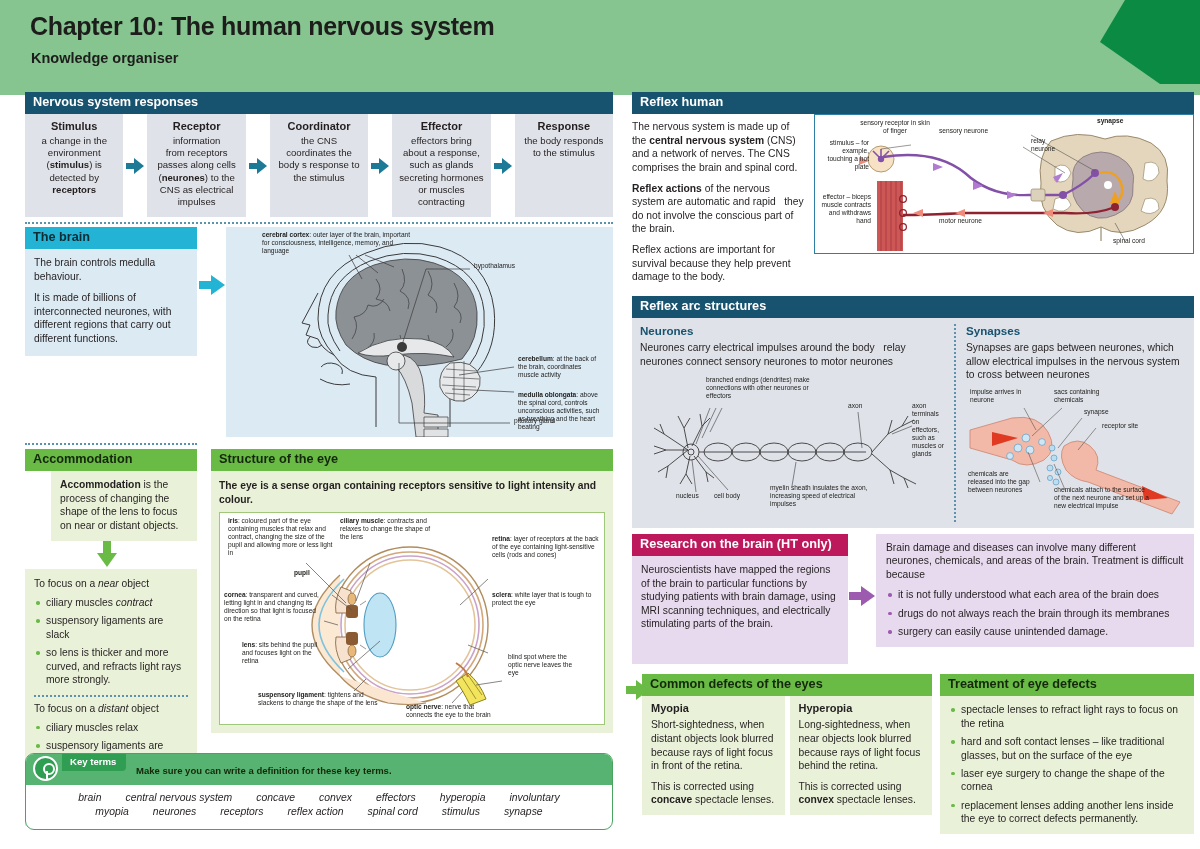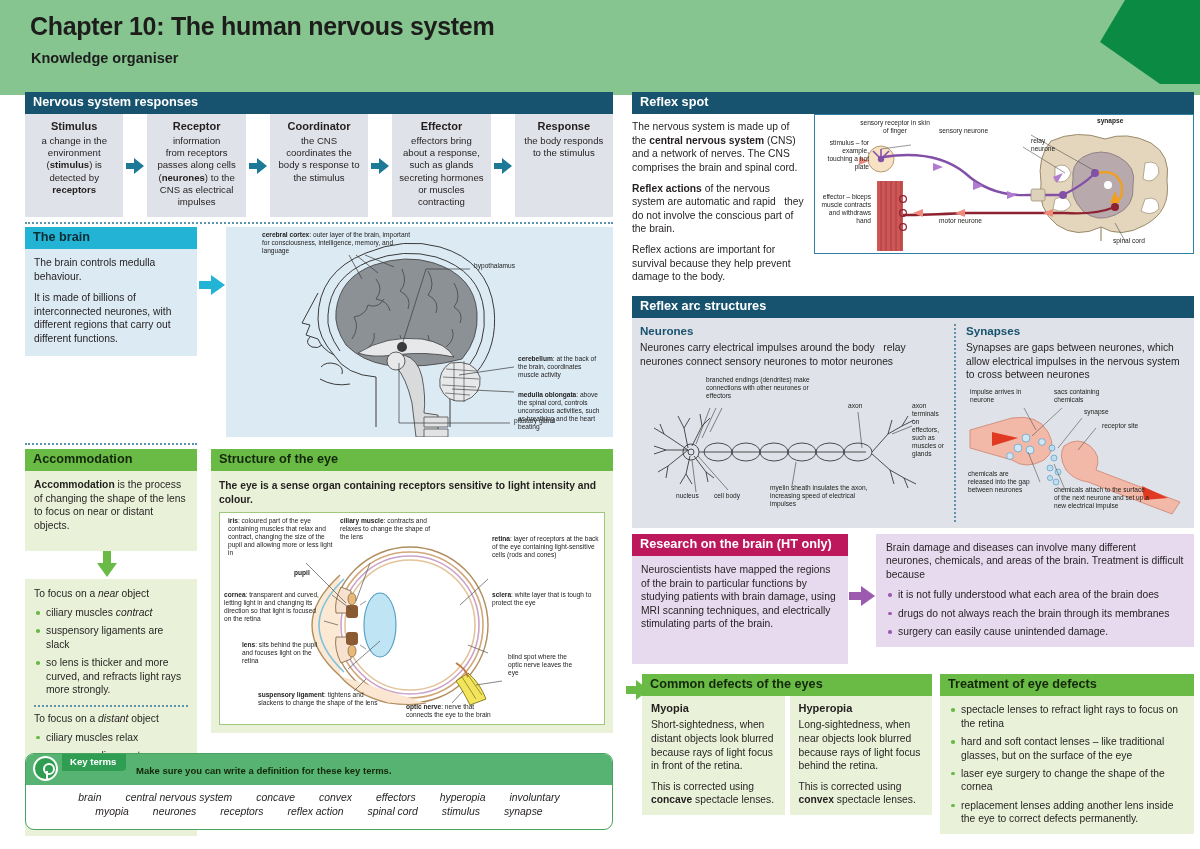--- a/index.html
+++ b/index.html
@@ -373,21 +373,21 @@
   </div>
 
   <div style="height:12px; position:relative;">
     <div class="dots-h" style="left:0; width:172px; top:6px;"></div>
   </div>
 
   <div style="display:flex; align-items:flex-start;">
 
     <div style="width:172px;">
       <div class="bar green">Accommodation</div>
-      <div class="panel-lgreen" style="padding:7px 9px 19px 9px;">
+      <div class="panel-lgreen" style="padding:7px 9px 9px 9px;margin-left:26px;">
         <div class="txt" style="margin:0"><b>Accommodation</b><span> is the process of changing the shape of the lens to focus on near or distant objects.</span></div>
       </div>
       <div style="height:28px;">
         <div class="green-down-wrap" style="margin-left:72px;">
             <div class="gd-bar"></div>
             <div class="gd-tip"></div>
           </div>
       </div>
       <div class="panel-lgreen" style="padding:8px 9px 10px 9px;">
         <div class="txt" style="margin-bottom:5px;">To focus on a <i>near</i> object</div>
@@ -522,21 +522,21 @@
       <span>spinal cord</span>
       <span>stimulus</span>
       <span>synapse</span>
     </div>
   </div>
 </div>
 
 <div id="right">
 
   <div>
-    <div class="bar navy">Reflex spot</div>
+    <div class="bar navy">Reflex human</div>
     <div style="display:flex; align-items:flex-start; background:#ffffff;">
       <div style="width:182px; padding:6px 10px 8px 0;">
         <p class="txt">The nervous system is made up of the <b>central nervous system</b> (CNS) and a network of nerves. The CNS comprises the brain and spinal cord.</p>
         <p class="txt"><b>Reflex actions</b> of the nervous system are automatic and rapid&nbsp;&nbsp; they do not involve the conscious part of the brain.</p>
         <p class="txt" style="margin-bottom:0">Reflex actions are important for survival because they help prevent damage to the body.</p>
       </div>
       <div class="diagram" style="width:380px; height:140px; border:1.4px solid #2e7fa3;">
         <svg width="378" height="138" viewBox="0 0 378 138">
           <rect width="378" height="138" fill="#ffffff"></rect>
 

